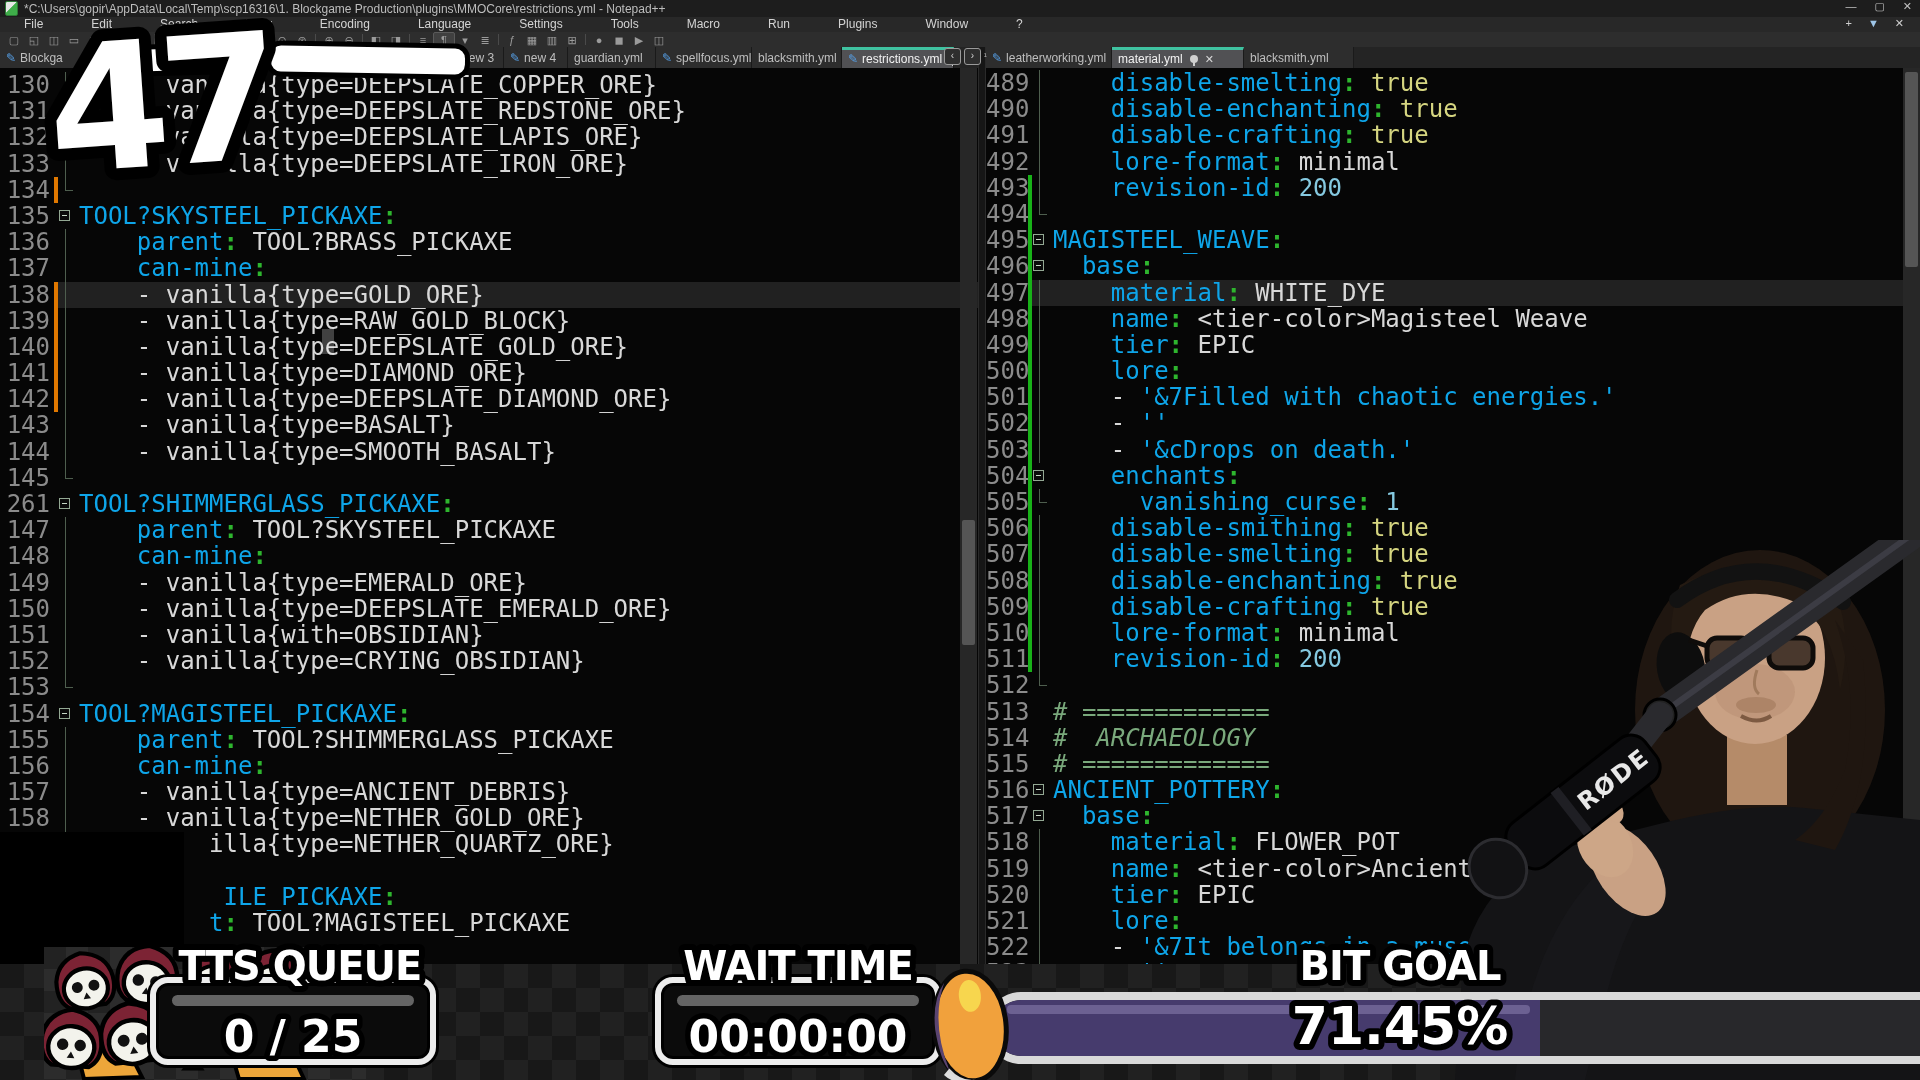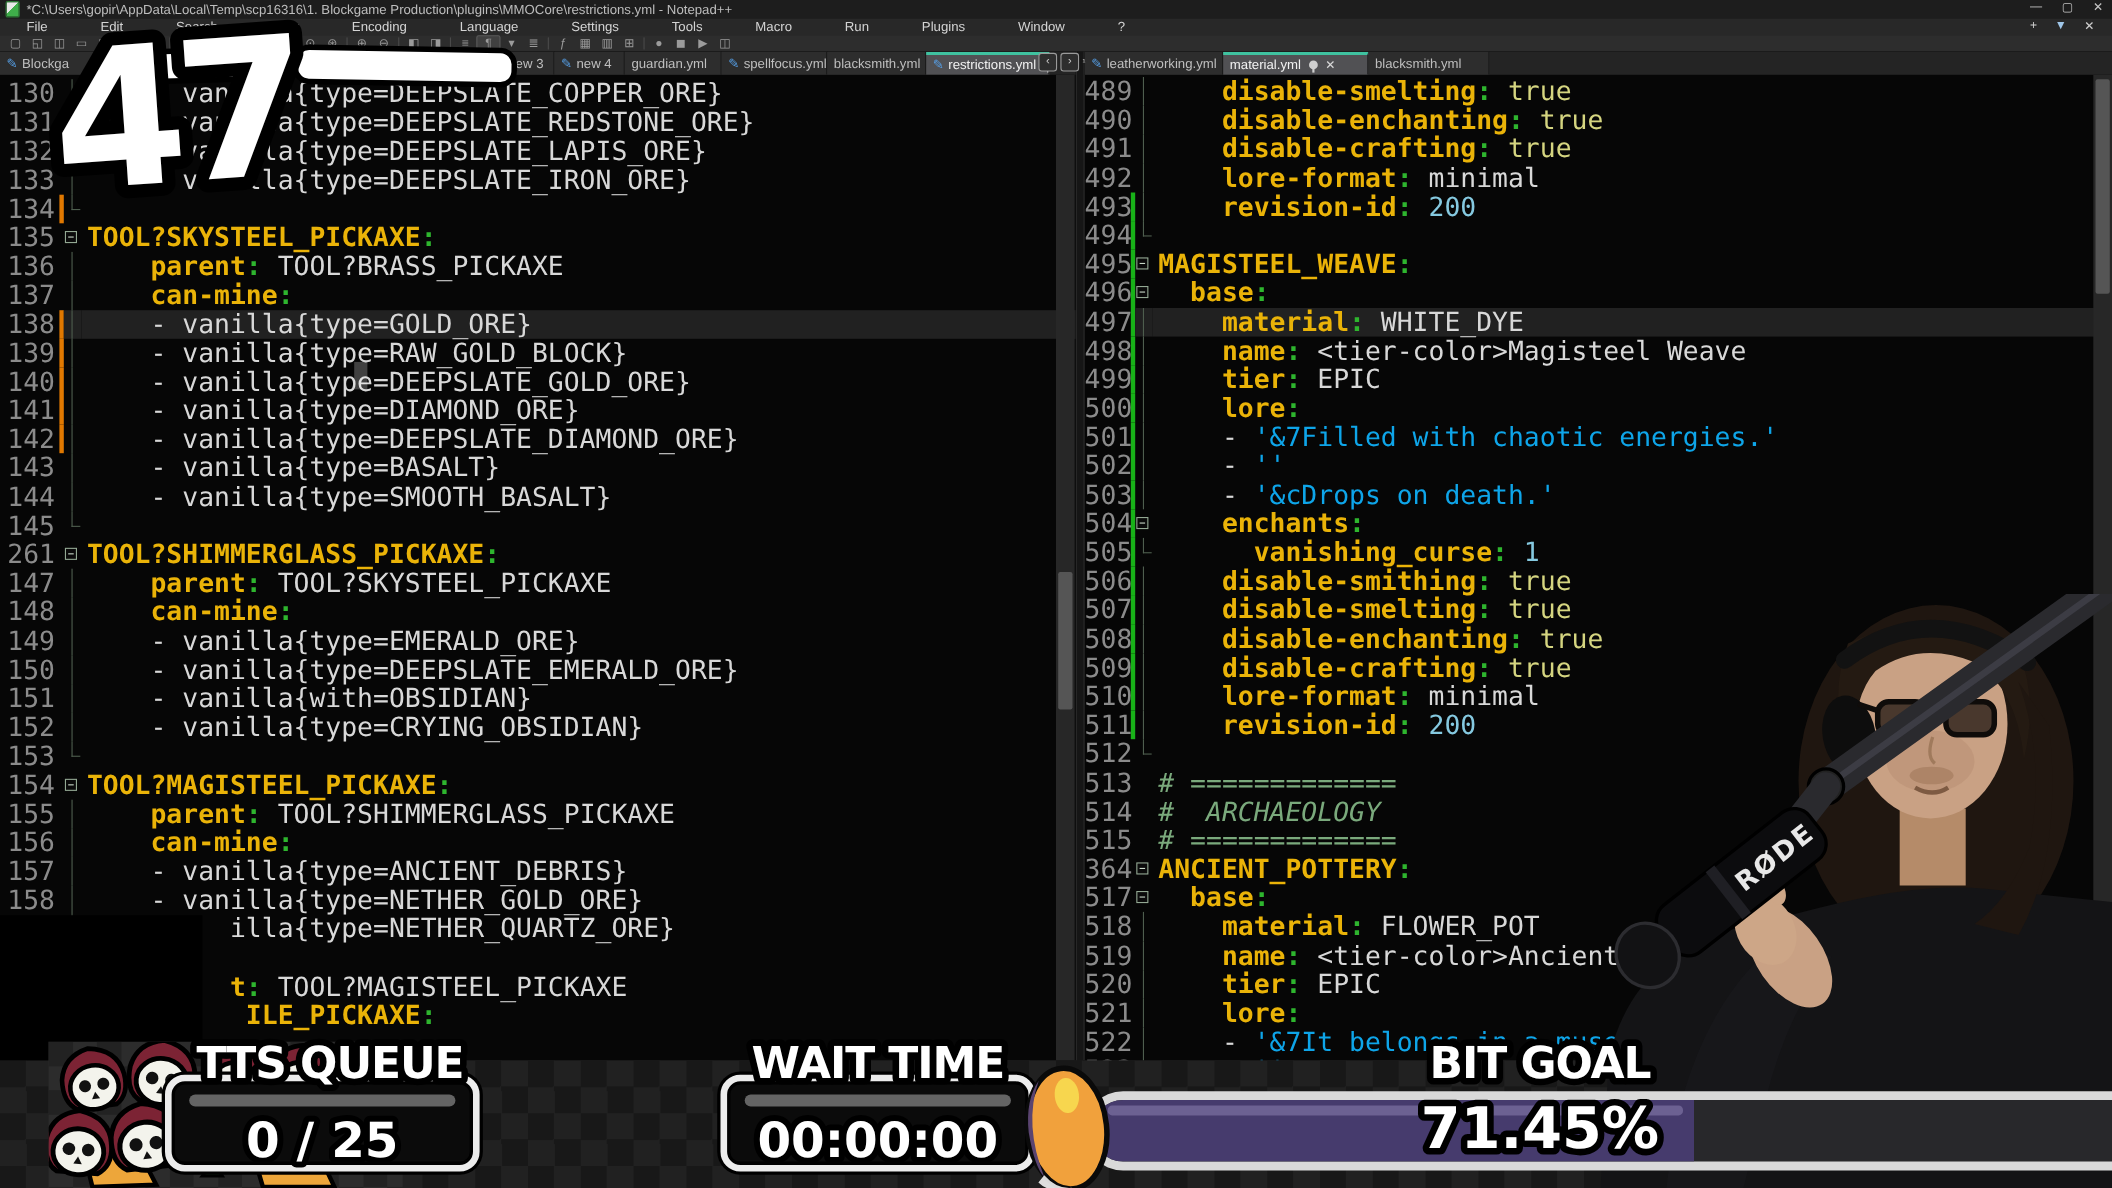--- a/index.html
+++ b/index.html
@@ -57,21 +57,21 @@
   .mk-o{background:#e07800;}
   .mk-g{background:#18b218;}
   .fold{flex:none;width:16px;position:relative;}
   .f-l::before{content:"";position:absolute;left:7px;top:0;bottom:0;width:1px;background:#4e5e4e;}
   .f-e::before{content:"";position:absolute;left:7px;top:0;height:14px;width:1px;background:#4e5e4e;}
   .f-e::after{content:"";position:absolute;left:7px;top:13px;width:8px;height:1px;background:#4e5e4e;}
   .f-b::before{content:"";position:absolute;left:1px;top:7px;width:11px;height:11px;border:1px solid #93a893;background:#0a0a0a;box-sizing:border-box;}
   .f-b::after{content:"";position:absolute;left:4px;top:12px;width:5px;height:1px;background:#c8d8c8;}
   .txt{flex:1;padding-left:5px;}
   .line.cur .txt,.line.cur .fold{background:#212121;}
-  .t-k{color:#eab308;font-weight:bold;}
+  .t-k{color:#0ea5e9;font-weight:normal;}
   .t-c{color:#2eb52e;font-weight:bold;}
   .t-v{color:#d8d8d8;}
   .t-b{color:#d5d580;}
   .t-n{color:#85c9e0;}
   .t-m{color:#7aa97c;font-style:italic;}
   .t-s{color:#0ea5e9;}
   #caret-block{position:absolute;left:322px;top:282px;width:12px;height:25px;background:rgba(255,255,255,0.24);}
   
   .vscroll{position:absolute;top:21px;bottom:0;width:17px;background:#272727;}
   #pane-left .vscroll{right:1px;}
@@ -255,22 +255,22 @@
           <div class="line"><span class="gut">151</span><span class="mk"></span><span class="fold f-l"></span><span class="txt"><span class="t-v">    - vanilla{with=OBSIDIAN}</span></span></div>
           <div class="line"><span class="gut">152</span><span class="mk"></span><span class="fold f-l"></span><span class="txt"><span class="t-v">    - vanilla{type=CRYING_OBSIDIAN}</span></span></div>
           <div class="line"><span class="gut">153</span><span class="mk"></span><span class="fold f-e"></span><span class="txt"></span></div>
           <div class="line"><span class="gut">154</span><span class="mk"></span><span class="fold f-b"></span><span class="txt"><span class="t-k">TOOL?MAGISTEEL_PICKAXE</span><span class="t-c">:</span></span></div>
           <div class="line"><span class="gut">155</span><span class="mk"></span><span class="fold f-l"></span><span class="txt"><span class="t-k">    parent</span><span class="t-c">:</span><span class="t-v"> TOOL?SHIMMERGLASS_PICKAXE</span></span></div>
           <div class="line"><span class="gut">156</span><span class="mk"></span><span class="fold f-l"></span><span class="txt"><span class="t-k">    can-mine</span><span class="t-c">:</span></span></div>
           <div class="line"><span class="gut">157</span><span class="mk"></span><span class="fold f-l"></span><span class="txt"><span class="t-v">    - vanilla{type=ANCIENT_DEBRIS}</span></span></div>
           <div class="line"><span class="gut">158</span><span class="mk"></span><span class="fold f-l"></span><span class="txt"><span class="t-v">    - vanilla{type=NETHER_GOLD_ORE}</span></span></div>
           <div class="line"><span class="gut">159</span><span class="mk"></span><span class="fold f-l"></span><span class="txt"><span class="t-v">         illa{type=NETHER_QUARTZ_ORE}</span></span></div>
           <div class="line"><span class="gut">160</span><span class="mk"></span><span class="fold"></span><span class="txt"></span></div>
+          <div class="line"><span class="gut">161</span><span class="mk"></span><span class="fold"></span><span class="txt"><span class="t-k">          ILE_PICKAXE</span><span class="t-c">:</span></span></div>
           <div class="line"><span class="gut">162</span><span class="mk"></span><span class="fold"></span><span class="txt"><span class="t-k">         t</span><span class="t-c">:</span><span class="t-v"> TOOL?MAGISTEEL_PICKAXE</span></span></div>
-          <div class="line"><span class="gut">161</span><span class="mk"></span><span class="fold"></span><span class="txt"><span class="t-k">          ILE_PICKAXE</span><span class="t-c">:</span></span></div>
         </div>
       <div id="caret-block"></div>
       <div class="vscroll">
         <div class="vthumb" style="top:452px;height:125px;"></div>
       </div>
     </div>
     <div id="splitter"></div>
     <div class="pane" id="pane-right">
       <div class="tabbar">
           <div class="tab" style="width: 126px; box-sizing: border-box;">
@@ -307,21 +307,21 @@
           <div class="line"><span class="gut">506</span><span class="mk mk-g"></span><span class="fold f-l"></span><span class="txt"><span class="t-k">    disable-smithing</span><span class="t-c">:</span><span class="t-b"> true</span></span></div>
           <div class="line"><span class="gut">507</span><span class="mk mk-g"></span><span class="fold f-l"></span><span class="txt"><span class="t-k">    disable-smelting</span><span class="t-c">:</span><span class="t-b"> true</span></span></div>
           <div class="line"><span class="gut">508</span><span class="mk mk-g"></span><span class="fold f-l"></span><span class="txt"><span class="t-k">    disable-enchanting</span><span class="t-c">:</span><span class="t-b"> true</span></span></div>
           <div class="line"><span class="gut">509</span><span class="mk mk-g"></span><span class="fold f-l"></span><span class="txt"><span class="t-k">    disable-crafting</span><span class="t-c">:</span><span class="t-b"> true</span></span></div>
           <div class="line"><span class="gut">510</span><span class="mk mk-g"></span><span class="fold f-l"></span><span class="txt"><span class="t-k">    lore-format</span><span class="t-c">:</span><span class="t-v"> minimal</span></span></div>
           <div class="line"><span class="gut">511</span><span class="mk mk-g"></span><span class="fold f-l"></span><span class="txt"><span class="t-k">    revision-id</span><span class="t-c">:</span><span class="t-n"> 200</span></span></div>
           <div class="line"><span class="gut">512</span><span class="mk"></span><span class="fold f-e"></span><span class="txt"></span></div>
           <div class="line"><span class="gut">513</span><span class="mk"></span><span class="fold"></span><span class="txt"><span class="t-m"># =============</span></span></div>
           <div class="line"><span class="gut">514</span><span class="mk"></span><span class="fold"></span><span class="txt"><span class="t-m">#  ARCHAEOLOGY</span></span></div>
           <div class="line"><span class="gut">515</span><span class="mk"></span><span class="fold"></span><span class="txt"><span class="t-m"># =============</span></span></div>
-          <div class="line"><span class="gut">364</span><span class="mk"></span><span class="fold f-b"></span><span class="txt"><span class="t-k">ANCIENT_POTTERY</span><span class="t-c">:</span></span></div>
+          <div class="line"><span class="gut">516</span><span class="mk"></span><span class="fold f-b"></span><span class="txt"><span class="t-k">ANCIENT_POTTERY</span><span class="t-c">:</span></span></div>
           <div class="line"><span class="gut">517</span><span class="mk"></span><span class="fold f-b"></span><span class="txt"><span class="t-k">  base</span><span class="t-c">:</span></span></div>
           <div class="line"><span class="gut">518</span><span class="mk"></span><span class="fold f-l"></span><span class="txt"><span class="t-k">    material</span><span class="t-c">:</span><span class="t-v"> FLOWER_POT</span></span></div>
           <div class="line"><span class="gut">519</span><span class="mk"></span><span class="fold f-l"></span><span class="txt"><span class="t-k">    name</span><span class="t-c">:</span><span class="t-v"> &lt;tier-color&gt;Ancient Pottery</span></span></div>
           <div class="line"><span class="gut">520</span><span class="mk"></span><span class="fold f-l"></span><span class="txt"><span class="t-k">    tier</span><span class="t-c">:</span><span class="t-v"> EPIC</span></span></div>
           <div class="line"><span class="gut">521</span><span class="mk"></span><span class="fold f-l"></span><span class="txt"><span class="t-k">    lore</span><span class="t-c">:</span></span></div>
           <div class="line"><span class="gut">522</span><span class="mk"></span><span class="fold f-l"></span><span class="txt"><span class="t-v">    - </span><span class="t-s">'&amp;7It belongs in a museum.'</span></span></div>
           <div class="line"><span class="gut">523</span><span class="mk"></span><span class="fold f-l"></span><span class="txt"><span class="t-v">    - </span><span class="t-s">''</span></span></div>
         </div>
       <div class="vscroll">
         <div class="vthumb" style="top:4px;height:195px;"></div>

